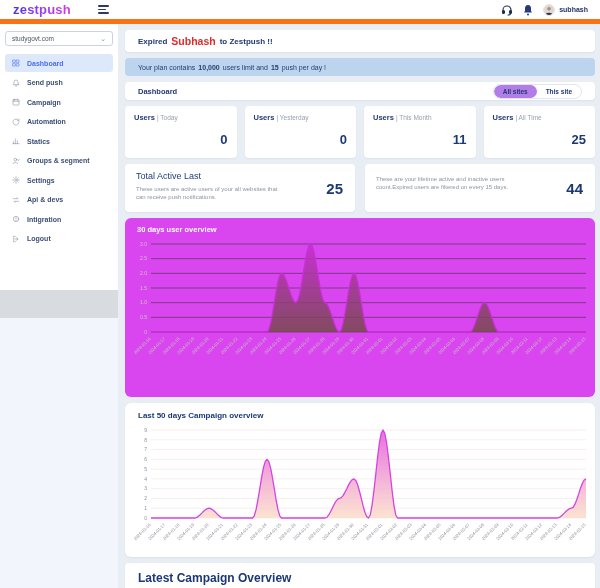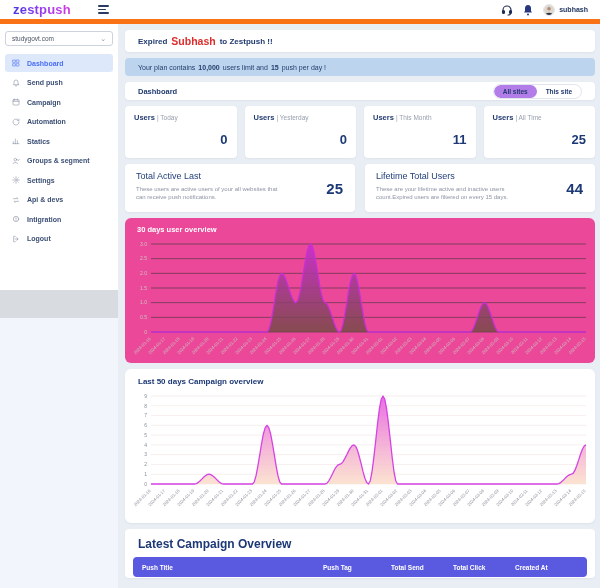--- a/index.html
+++ b/index.html
@@ -54,21 +54,21 @@
   .stat-head .t { font-weight:bold; color:#213a6f; }
   .stat-head .p { color:#98a0ae; font-size:6.5px; }
   .stat-val { margin-top:10px; text-align:right; font-size:13px; font-weight:bold; color:#1c3875; }
 
   .sum-row { margin-top:6px; display:flex; gap:10px; }
   .sum-card { flex:1; height:48px; padding:7px 11px; position:relative; }
   .sum-title { font-size:9px; color:#24407a; }
   .sum-desc { margin-top:4px; font-size:6px; line-height:1.35; color:#8d94a3; width:72%; }
   .sum-val { position:absolute; right:12px; top:50%; transform:translateY(-50%); font-size:15px; font-weight:bold; color:#1c3875; }
 
-  .chart-card-dark { margin-top:6px; height:145px; background:#ec4899; border-radius:6px; padding:7px 5px 0 5px; }
+  .chart-card-dark { margin-top:6px; height:179px; background:#d946ef; border-radius:6px; padding:7px 5px 0 5px; }
   .chart-card-dark .ct { font-size:7.5px; font-weight:bold; color:#fff; padding-left:7px; }
   .chart-card-light { margin-top:6px; height:154px; background:#fff; border-radius:6px; padding:8px 5px 0 5px; box-shadow:0 1px 2px rgba(40,60,100,.06); }
   .chart-card-light .ct { font-size:8px; font-weight:bold; color:#1c3875; padding-left:8px; }
   .chart-svg { display:block; width:460px; height:136px; }
 
   .table-card { margin-top:6px; height:49px; padding:6px 8px; }
   .table-title { font-size:12px; font-weight:bold; color:#1c3875; padding-left:5px; margin-top:2px; }
   .thead { margin-top:6px; height:20px; background:#5a5ae1; border-radius:4px; display:flex; align-items:center; color:#fff; font-size:6.5px; font-weight:bold; }
   .th-title { flex:1; padding-left:9px; }
   .th-tag { width:68px; } .th-send { width:62px; } .th-click { width:62px; } .th-created { width:72px; }
@@ -232,21 +232,20 @@
     </div>
   </div>
 
   <div class="sum-row">
     <div class="card sum-card">
       <div class="sum-title">Total Active Last</div>
       <div class="sum-desc">These users are active users of your all websites that can receive push notifications.</div>
       <div class="sum-val">25</div>
     </div>
     <div class="card sum-card">
-      <div class="sum-title">Lifetime Total Users</div>
       <div class="sum-desc">These are your lifetime active and inactive users count.Expired users are filtered on every 15 days.</div>
       <div class="sum-val">44</div>
     </div>
   </div>
 
   <div class="chart-card-dark">
     <div class="ct">30 days user overview</div>
     <svg id="chart0" class="chart-svg" viewBox="0 0 460 136">
         <defs>
           <linearGradient id="grad0" x1="0" y1="0" x2="0" y2="1">

